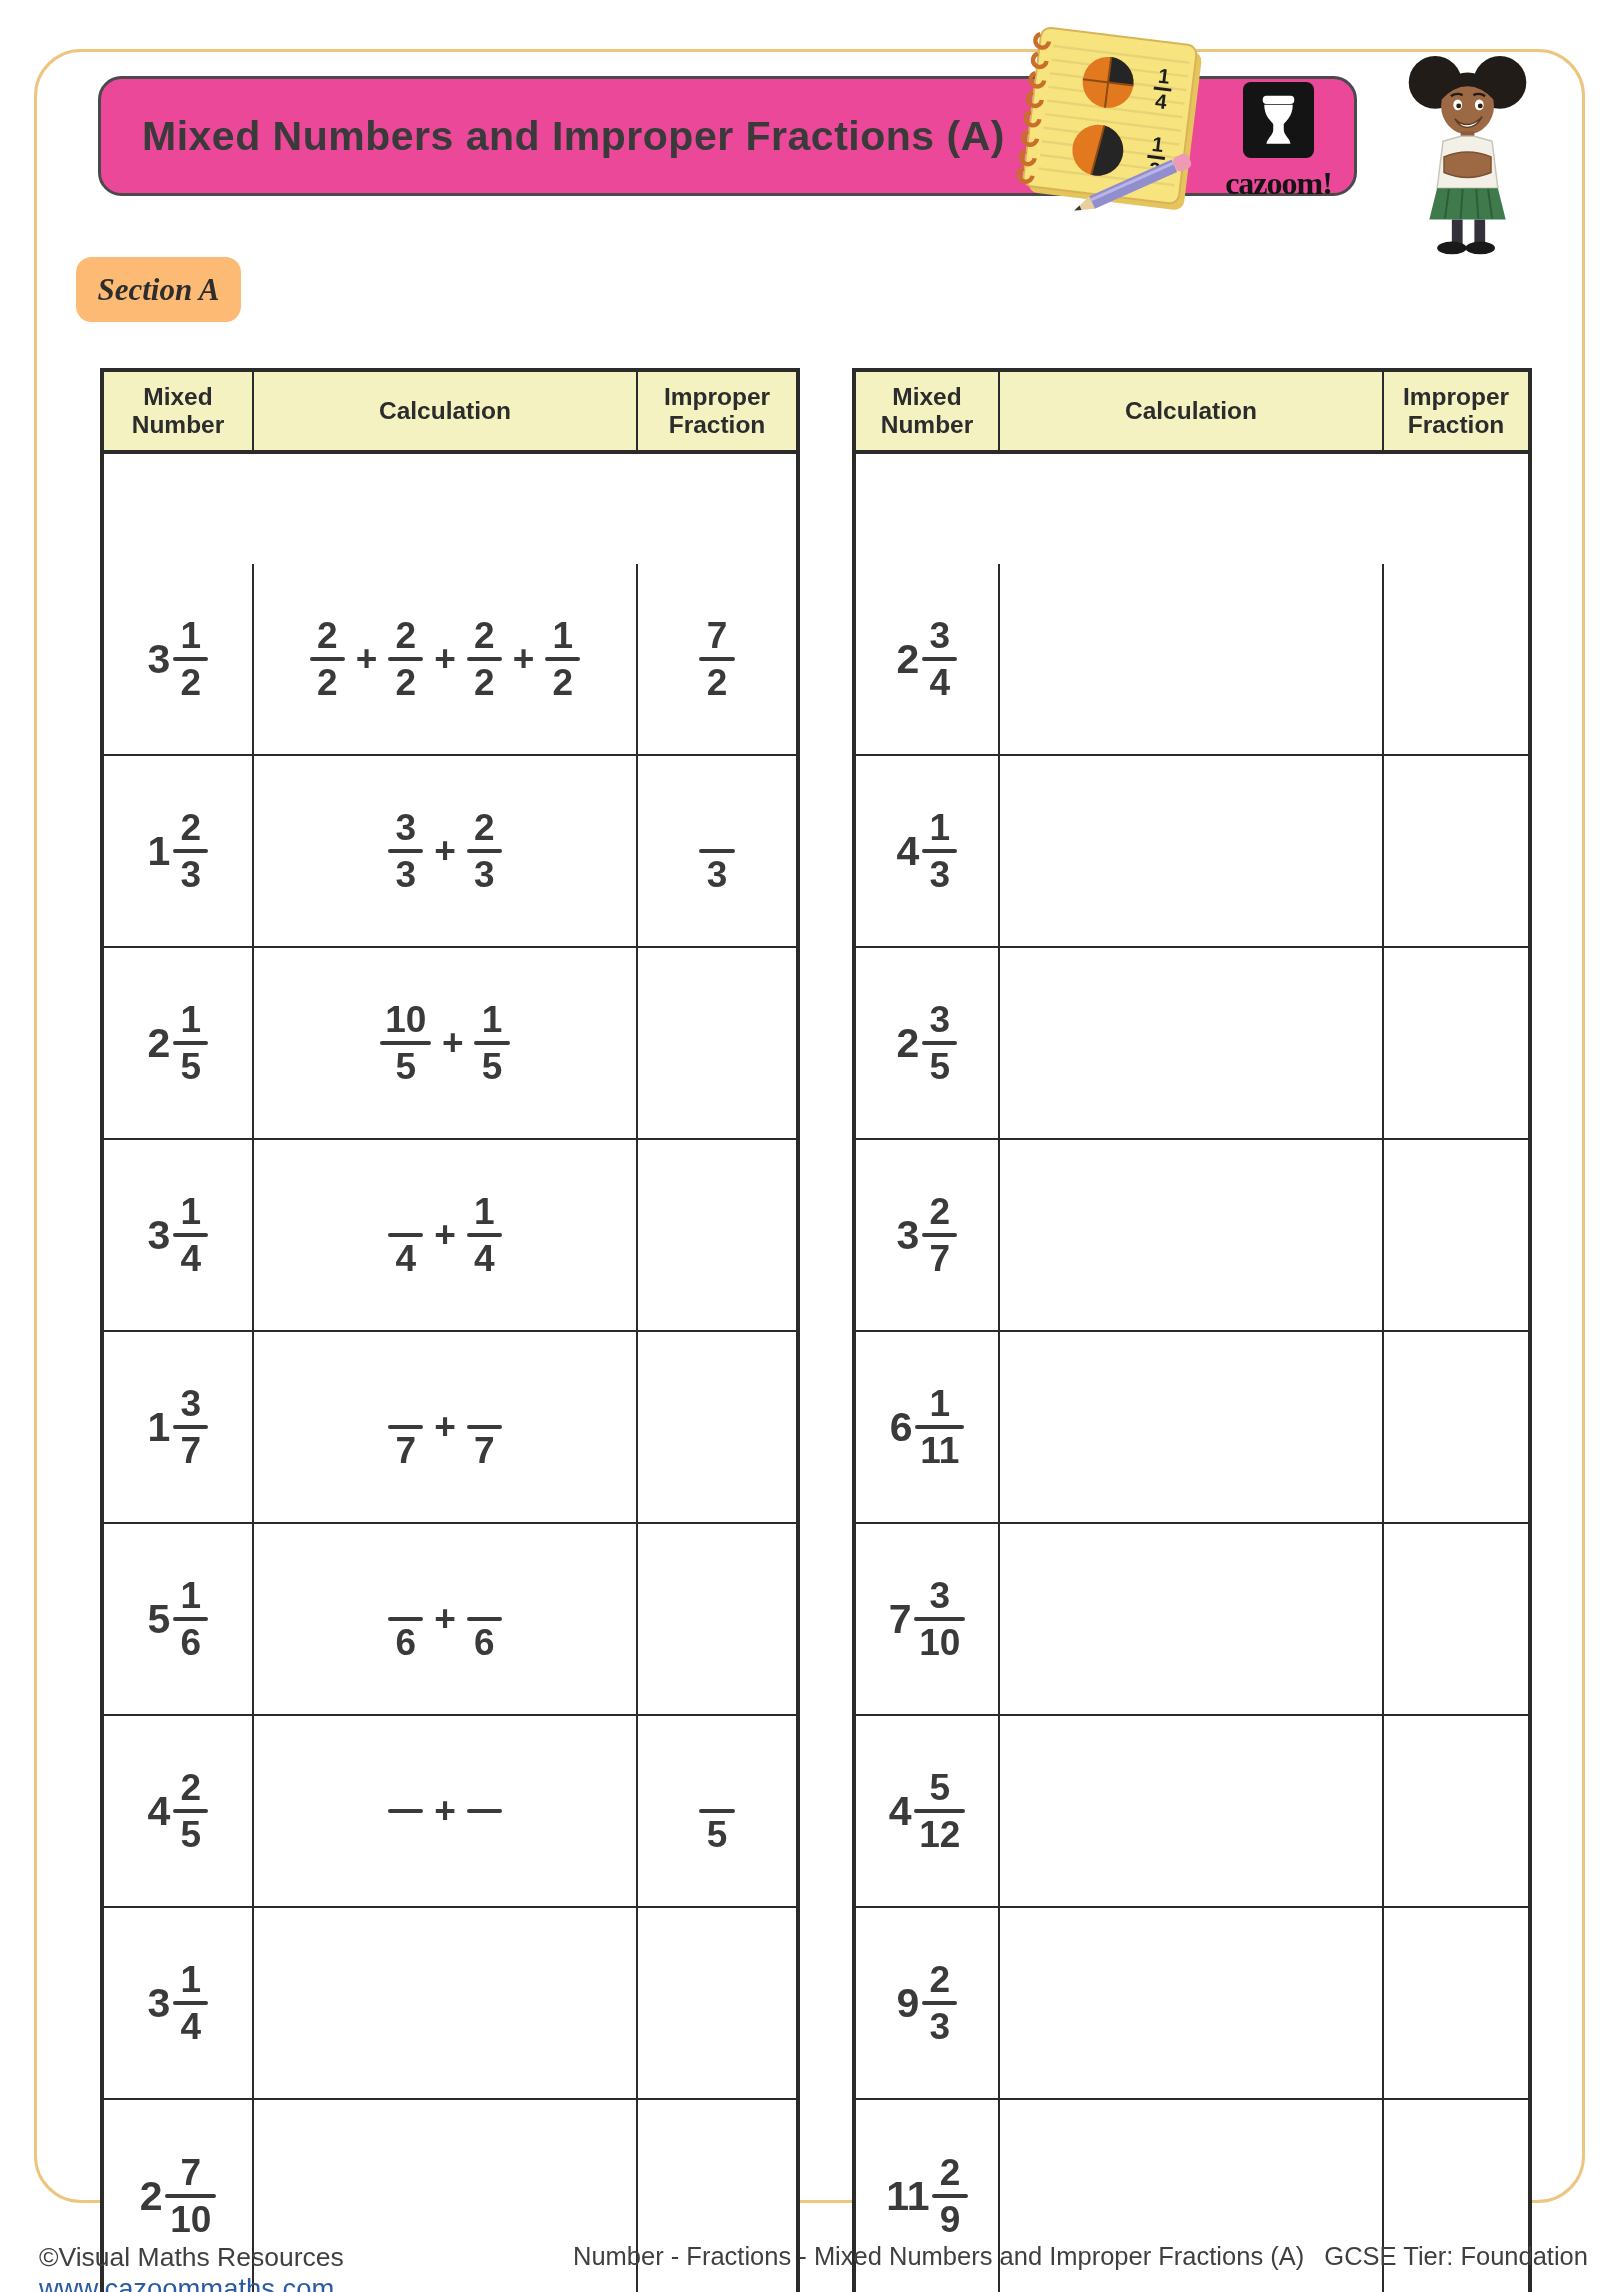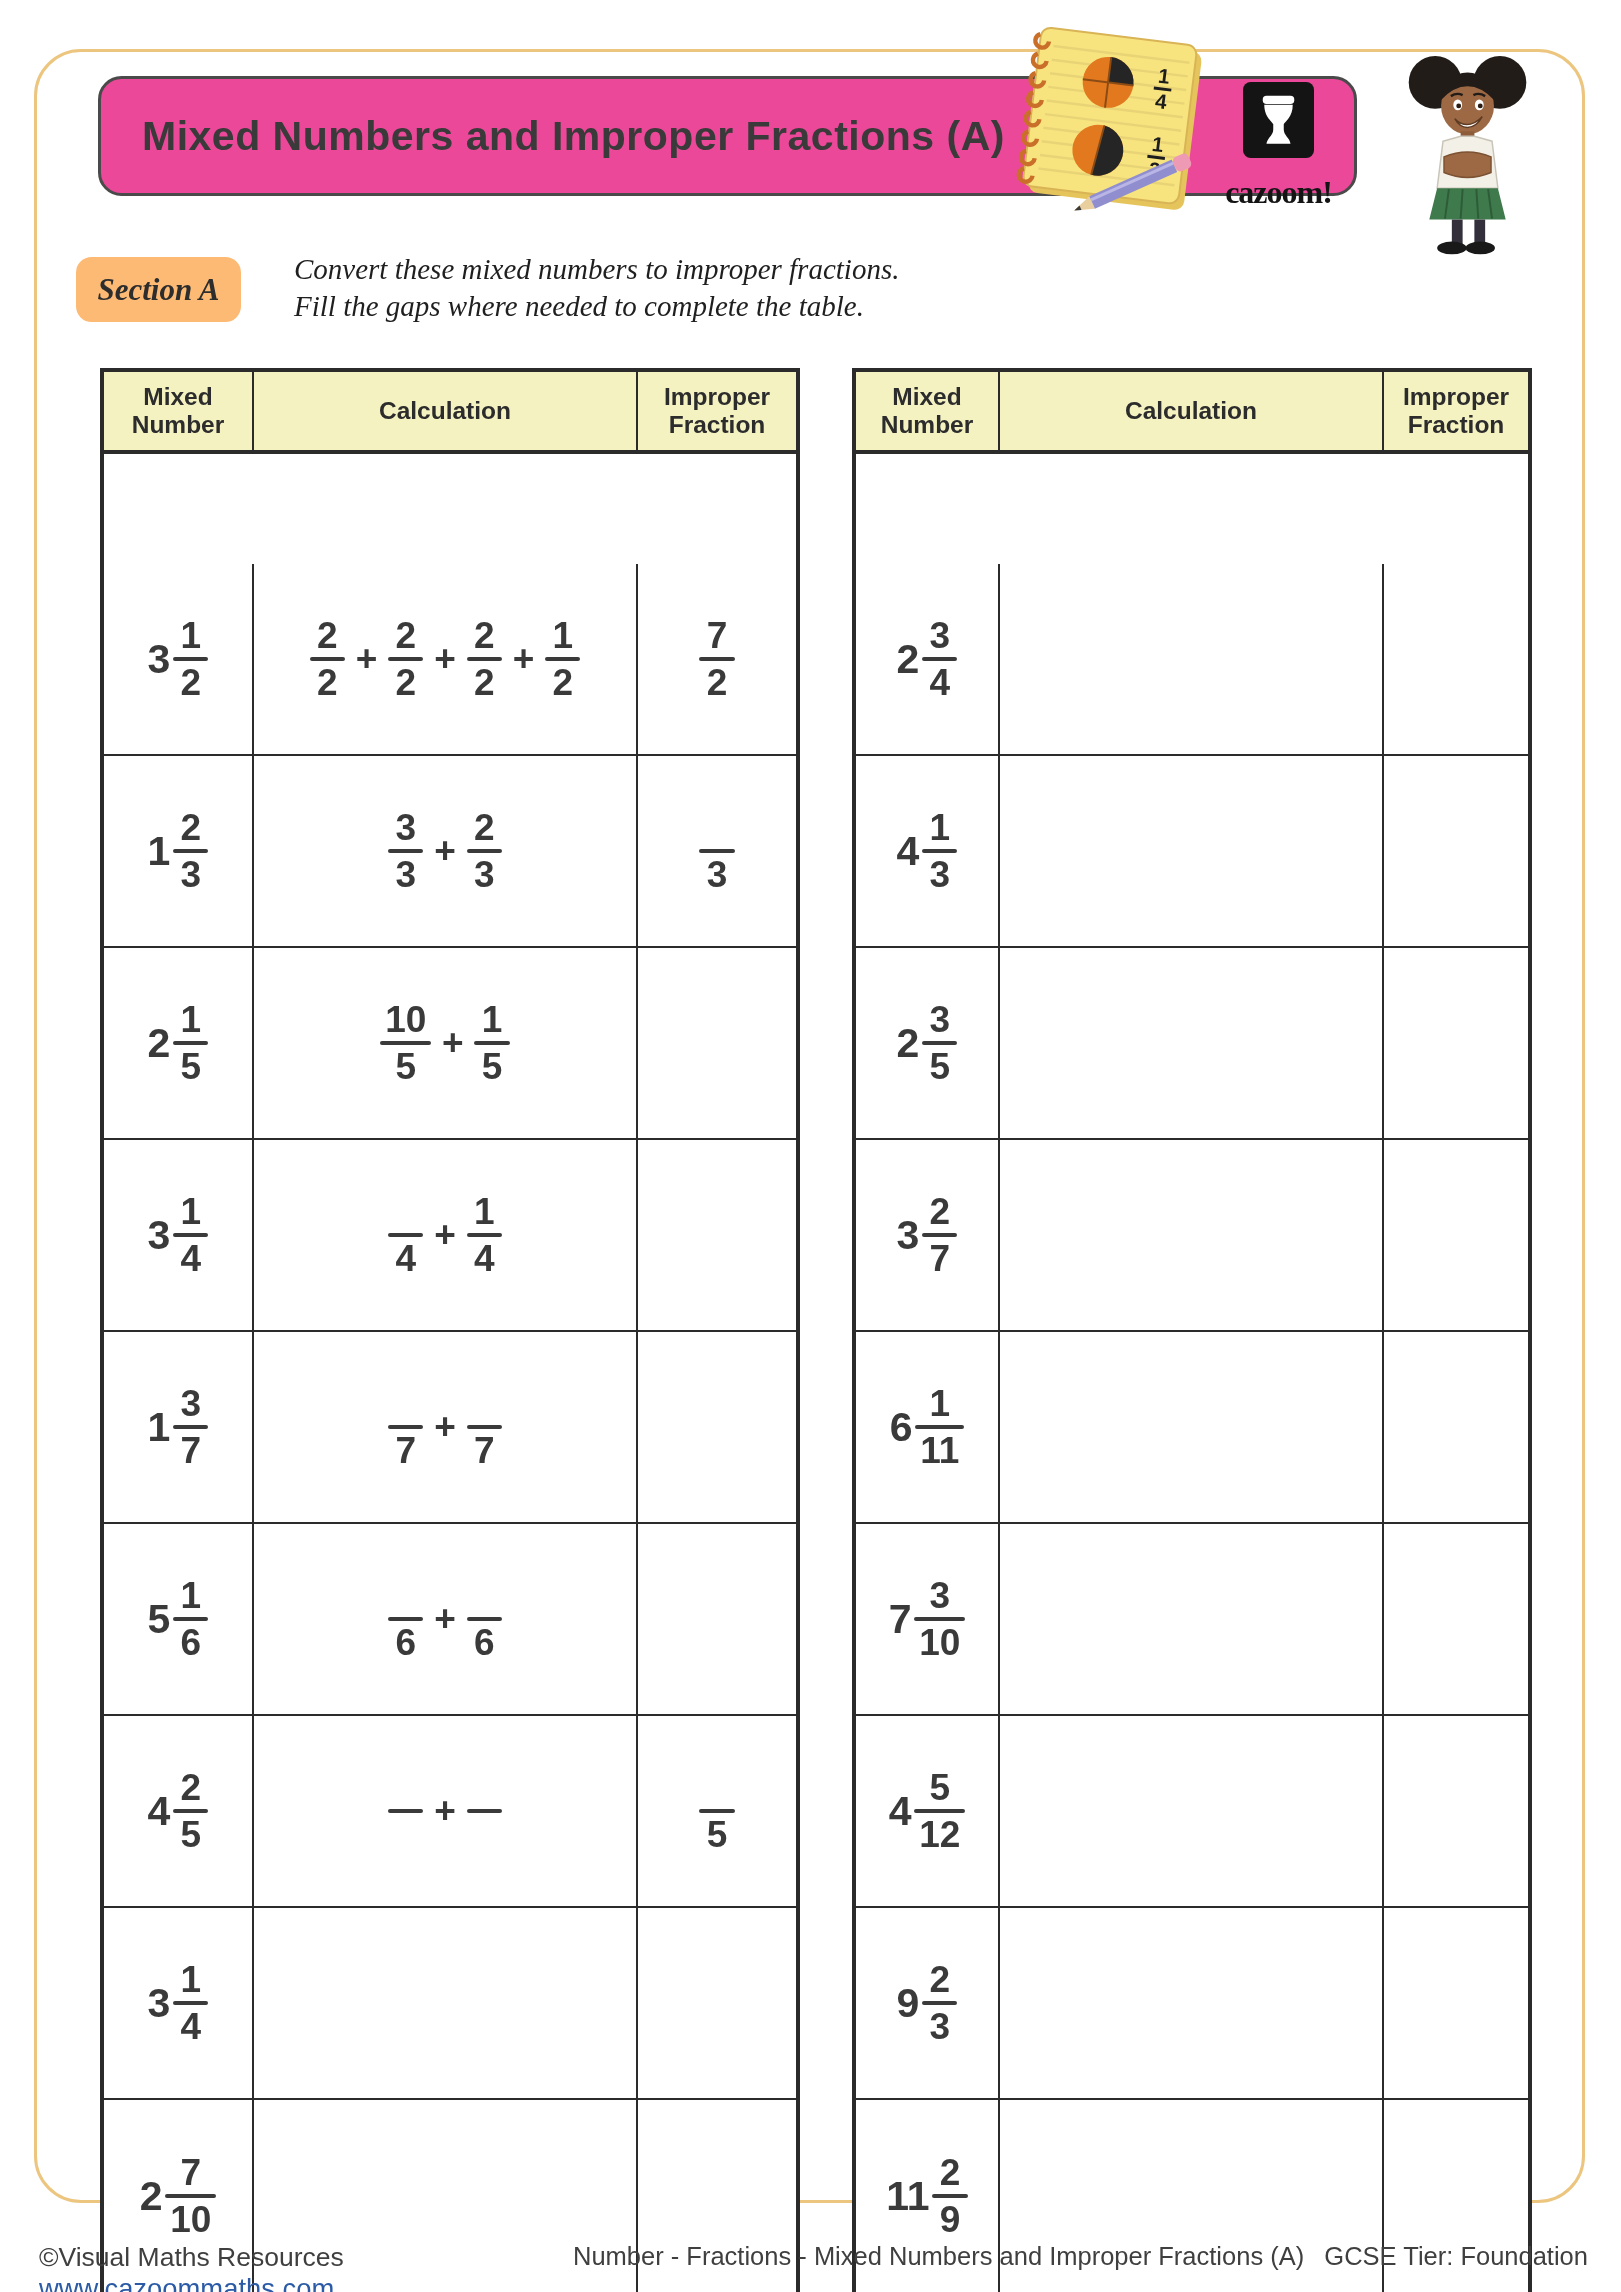--- a/index.html
+++ b/index.html
@@ -10,21 +10,21 @@
   
   .titlebar{position:absolute;left:98px;top:76px;width:1259px;height:120px;
             background:#ec4899;border:3.9px solid #4a4a4a;border-radius:23.5px;
             display:flex;align-items:center;box-sizing:border-box;padding-left:41px;}
   .title{font-size:41px;font-weight:bold;color:#3a3a3a;letter-spacing:0.5px;}
   
   .logo{position:absolute;left:1213px;top:82px;width:131px;text-align:center;}
   .logo-box{width:71px;height:76px;background:#141414;border-radius:7.8px;margin:0 auto;
             display:flex;align-items:center;justify-content:center;}
   .logo-text{font-family:"Liberation Serif",serif;font-weight:bold;font-size:32px;
-             color:#141414;margin-top:16px;letter-spacing:-1px;}
+             color:#141414;margin-top:7px;letter-spacing:-1px;}
   
   .notepad-svg{position:absolute;left:992px;top:25.5px;}
   .girl-svg{position:absolute;left:1396px;top:43px;}
   
   .section-label{position:absolute;left:76px;top:257px;width:165px;height:65px;
                  background:#fdba74;border-radius:15.7px;display:flex;align-items:center;
                  justify-content:center;}
   .section-label span{font-family:"Liberation Serif",serif;font-style:italic;
                       font-weight:bold;font-size:31px;color:#2d2d2d;}
   .instructions{position:absolute;left:294px;top:251px;font-family:"Liberation Serif",serif;
@@ -156,24 +156,20 @@
     </g>
     <rect x="57" y="180" width="11" height="26" fill="#33303c"></rect>
     <rect x="80" y="180" width="11" height="26" fill="#33303c"></rect>
     <ellipse cx="57" cy="209" rx="15" ry="6.5" fill="#191919"></ellipse>
     <ellipse cx="86" cy="209" rx="15" ry="6.5" fill="#191919"></ellipse>
   </svg>
 
   <div class="section-label">
     <span>Section A</span>
   </div>
-  <div class="instructions">
-    <div>Convert these mixed numbers to improper fractions.</div>
-    <div>Fill the gaps where needed to complete the table.</div>
-  </div>
 
   <div class="gtable" id="table-left">
       <div class="cell th">Mixed Number</div>
       <div class="cell th">Calculation</div>
       <div class="cell th last-col">Improper Fraction</div>
       <div class="cell">
         <span class="whole">3</span>
         <span class="frac">
           <span class="fnum">1</span>
           <span class="fbar"></span>

